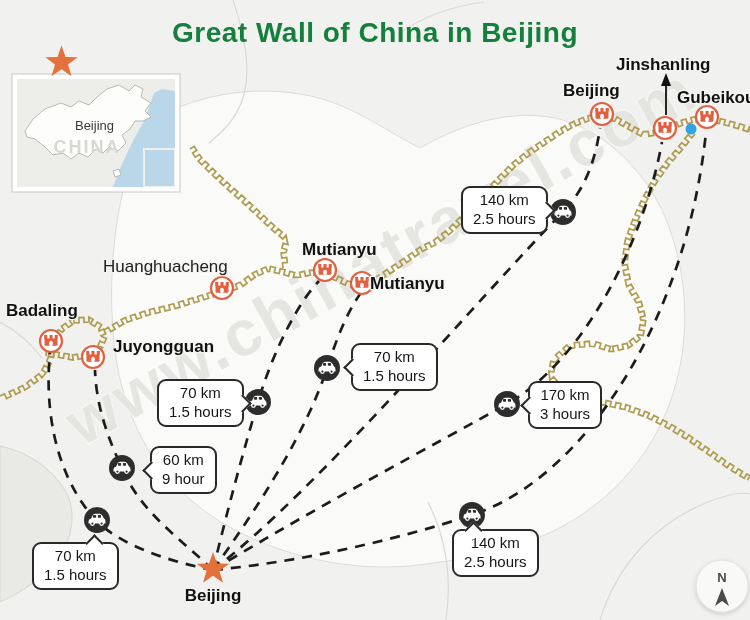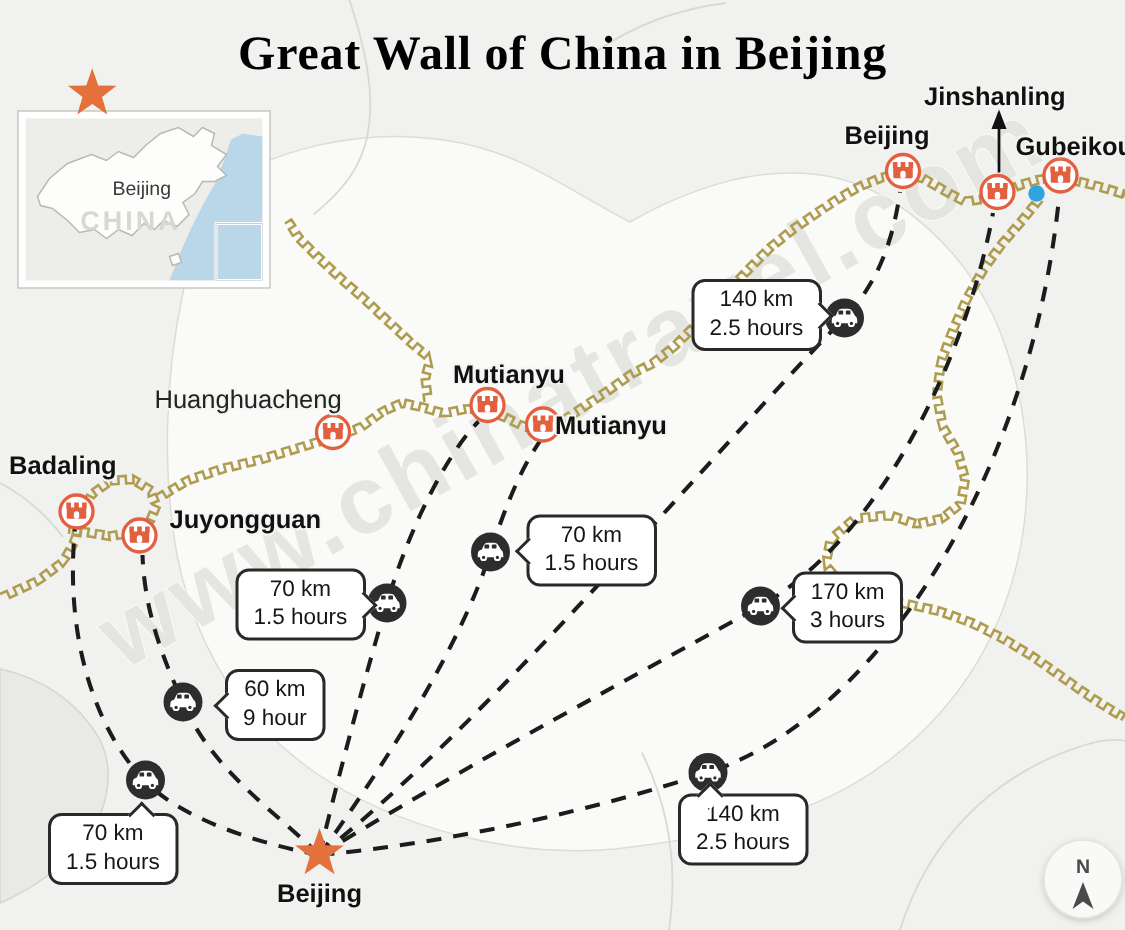--- a/index.html
+++ b/index.html
@@ -1,21 +1,21 @@
 <!DOCTYPE html>
 <html style="--wall: #ae9c50; --marker: #e2603f; --star: #e4713c; --route: #1c1c1c; --town_blue: #31a2e2; --sea: #b9d7e8;"><head>
 <meta charset="utf-8">
 <style>
   html,body{margin:0;padding:0;background:#fff;}
   #stage{position:relative;width:750px;height:620px;overflow:hidden;background:#f1f1ef;
          font-family:"Liberation Sans", sans-serif;}
   #map-svg{position:absolute;left:0;top:0;}
   .halo{text-shadow:-1px -1px 0 #f4f4f2,1px -1px 0 #f4f4f2,-1px 1px 0 #f4f4f2,1px 1px 0 #f4f4f2,0 0 4px #f4f4f2;}
   .title{position:absolute;top:17px;left:0;width:100%;text-align:center;
-         font-family:Liberation Serif, serif;font-weight:700;font-size:32px;color:#000000;letter-spacing:.5px;}
+         font-family:Liberation Sans, sans-serif;font-weight:700;font-size:28px;color:#15803d;letter-spacing:.5px;}
   .poi{position:absolute;font-size:17px;font-weight:700;color:#111;white-space:nowrap;}
   .poi.light{font-weight:400;color:#222;}
   .town-label{position:absolute;left:658px;top:135px;width:64px;text-align:center;
               font-size:13.5px;line-height:1.12;color:var(--town_blue,#31a2e2);font-weight:400;}
   .capital-label{position:absolute;left:170px;top:586px;width:86px;text-align:center;
                  font-size:17px;font-weight:700;color:#111;}
   .bubble{position:absolute;background:#fff;border:2px solid #292929;border-radius:9px;
           padding:2px 10px 4px;text-align:center;font-size:15px;line-height:1.28;color:#161616;
           white-space:nowrap;}
   .ptr{position:absolute;width:11px;height:11px;background:#fff;}

